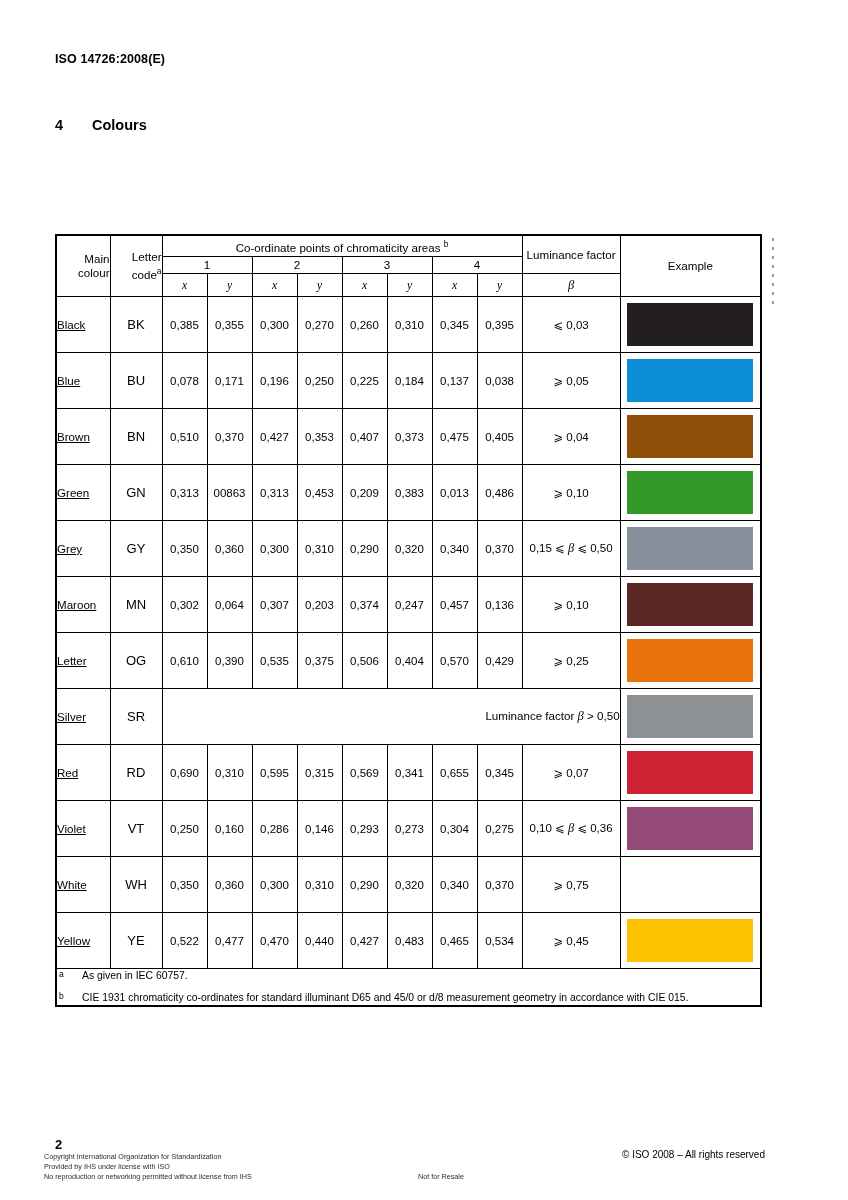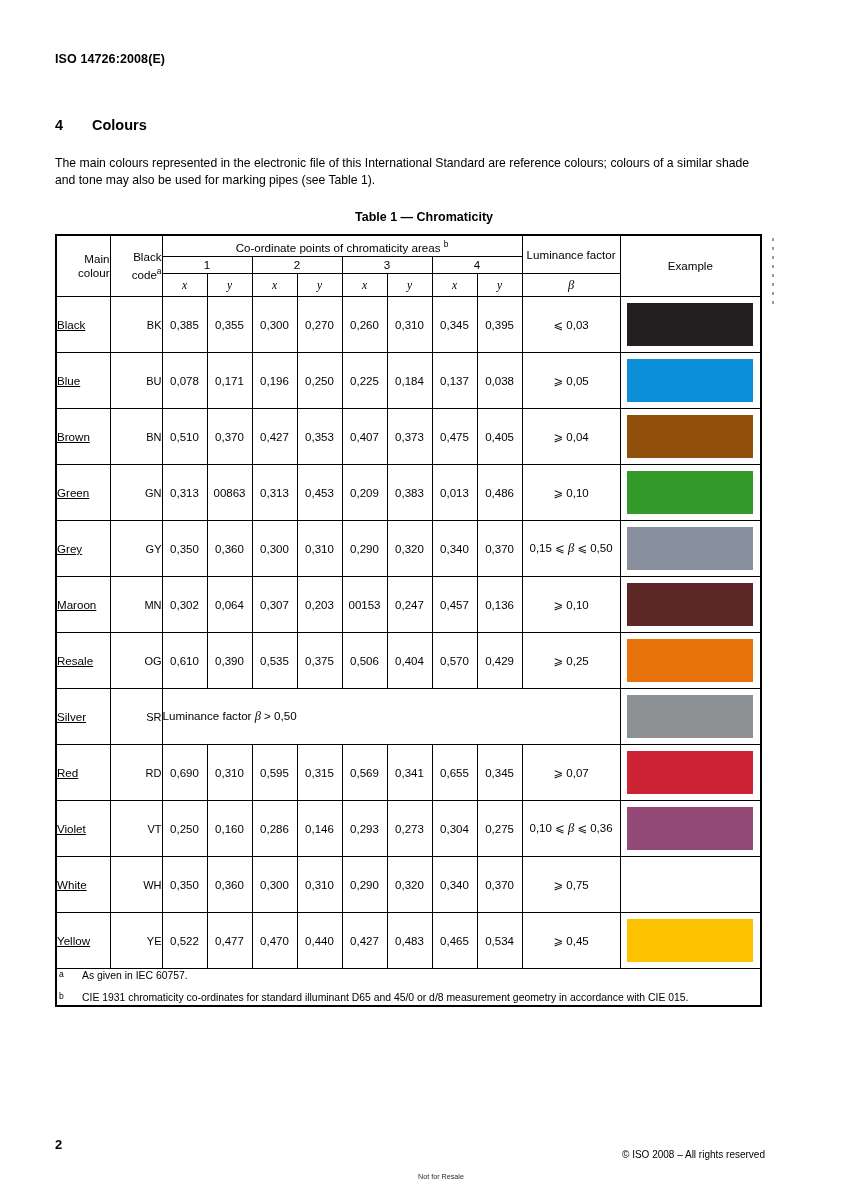--- a/index.html
+++ b/index.html
@@ -115,39 +115,39 @@
     font-family: "Liberation Serif", serif;
   }
 
   td.colname {
     padding-left: 7px;
     font-size: 11.6px;
     height: 55px;
     text-decoration: underline;
   }
   td.code {
-    text-align: right;
-    font-size: 11px;
+    text-align: center;
+    font-size: 13px;
   }
   td.num {
     text-align: center;
     font-size: 11.5px;
   }
   td.lum {
     text-align: center;
     font-size: 11.5px;
     white-space: nowrap;
   }
   td.lum .it {
     font-family: "Liberation Serif", serif;
     font-style: italic;
     font-size: 12.5px;
   }
   td.silvernote {
-    text-align: left;
+    text-align: right;
     font-size: 11.6px;
   }
   td.example {
     padding: 0;
     text-align: center;
   }
   .swatch {
     width: 126px;
     height: 43px;
     margin: 0 auto;
@@ -233,23 +233,21 @@
 <body>
 
 <div class="page">
 
   <div class="doc-header">ISO 14726:2008(E)</div>
 
   <div class="clause">
     <span class="num">4</span><span>Colours</span>
   </div>
 
-  <div class="intro">The main colours represented in the electronic file of this International Standard are reference colours; colours of a similar shade and tone may also be used for marking pipes (see Table 1).</div>
-
-  <div class="table-caption">Table 1 — Chromaticity</div>
+
 
   <div class="margin-ticks">
     <i></i>
       <i></i>
       <i></i>
       <i></i>
       <i></i>
       <i></i>
       <i></i>
       <i></i>
@@ -267,21 +265,21 @@
         <col class="c-xy">
           <col class="c-xy">
           <col class="c-xy">
           <col class="c-xy">
         <col class="c-lum">
           <col class="c-ex">
       </colgroup>
       <thead>
         <tr>
           <th class="hcell tall" rowspan="3">Main colour</th>
-          <th class="hcell tall" rowspan="3"><span>Black code</span><span class="sup">a</span></th>
+          <th class="hcell tall" rowspan="3"><span>Letter code</span><span class="sup">a</span></th>
           <th class="hcell" colspan="8"><span>Co-ordinate points of chromaticity areas</span> <span class="sup">b</span></th>
           <th class="hcell" rowspan="2">Luminance factor</th>
           <th class="hcell" rowspan="3">Example</th>
         </tr>
         <tr>
           <th class="hcell" colspan="2">1</th>
           <th class="hcell" colspan="2">2</th>
           <th class="hcell" colspan="2">3</th>
           <th class="hcell" colspan="2">4</th>
         </tr>
@@ -378,31 +376,31 @@
               <span class="swatch" style="background: rgb(134, 143, 155);"></span>
             </td>
           </tr>
           <tr>
             <td class="colname">Maroon</td>
             <td class="code">MN</td>
             <td class="num">0,302</td>
             <td class="num">0,064</td>
             <td class="num">0,307</td>
             <td class="num">0,203</td>
-            <td class="num">00153</td>
+            <td class="num">0,374</td>
             <td class="num">0,247</td>
             <td class="num">0,457</td>
             <td class="num">0,136</td>
             <td class="lum">⩾ 0,10</td>
             <td class="example">
               <span class="swatch" style="background: rgb(92, 39, 37);"></span>
             </td>
           </tr>
           <tr>
-            <td class="colname">Resale</td>
+            <td class="colname">Letter</td>
             <td class="code">OG</td>
             <td class="num">0,610</td>
             <td class="num">0,390</td>
             <td class="num">0,535</td>
             <td class="num">0,375</td>
             <td class="num">0,506</td>
             <td class="num">0,404</td>
             <td class="num">0,570</td>
             <td class="num">0,429</td>
             <td class="lum">⩾ 0,25</td>
@@ -495,15 +493,20 @@
               <span>CIE 1931 chromaticity co-ordinates for standard illuminant D65 and 45/0 or d/8 measurement geometry in accordance with CIE 015.</span>
             </div>
           </td>
         </tr>
       </tfoot>
     </table>
   </div>
 
   <div class="pagenum">2</div>
   <div class="copyright-right">© ISO 2008 – All rights reserved</div>
+  <div class="ihs-block">
+    <div>Copyright International Organization for Standardization</div>
+    <div>Provided by IHS under license with ISO</div>
+    <div>No reproduction or networking permitted without license from IHS</div>
+  </div>
   <div class="not-for-resale">Not for Resale</div>
 
 </div>
 
 </body></html>

